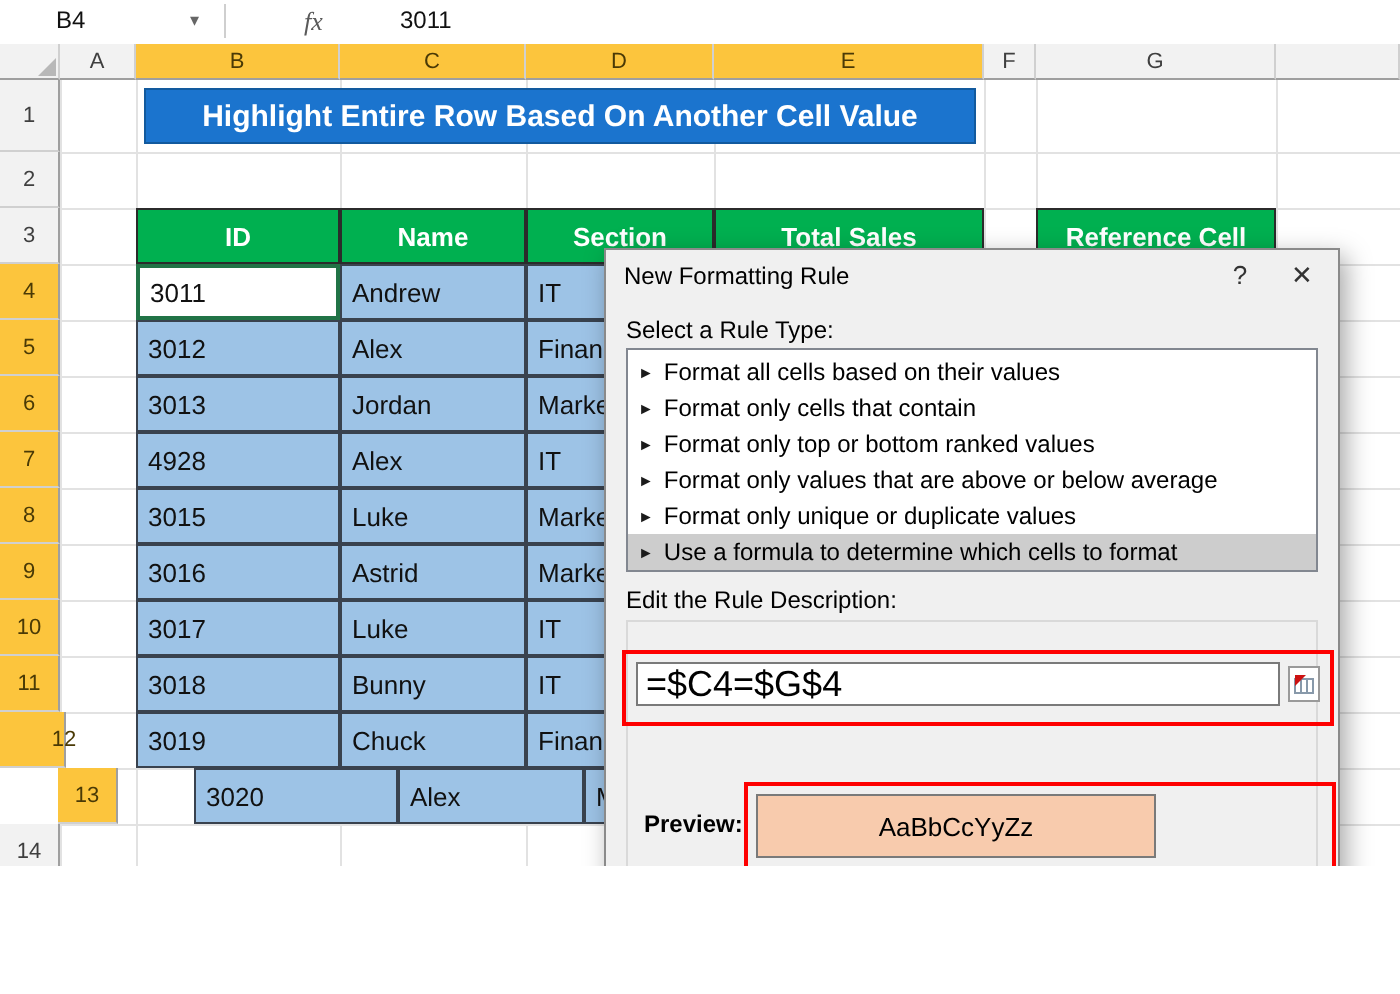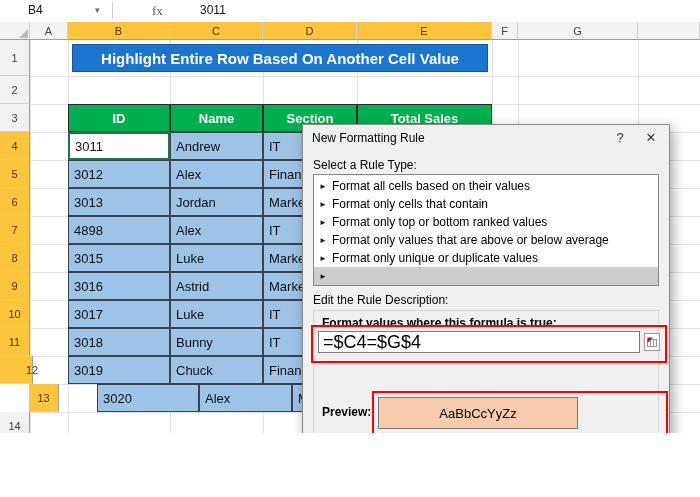--- a/index.html
+++ b/index.html
@@ -5,21 +5,21 @@
   html,body{margin:0;padding:0;background:#fff;}
   .stage{position:relative;width:700px;height:433px;overflow:hidden;background:#fff;
          font-family:"Liberation Sans",sans-serif;-webkit-font-smoothing:antialiased;}
   .abs{position:absolute;box-sizing:border-box;}
 
   
   .topbar{position:absolute;top:0;left:0;width:700px;height:22px;background:#fff;border-bottom:1px solid #d4d4d4;}
   .name-box{position:absolute;left:0;top:0;width:110px;height:21px;line-height:21px;padding-left:28px;font-size:12px;color:#111;}
   .name-caret{position:absolute;left:95px;top:0;height:21px;line-height:21px;font-size:9px;color:#666;}
   .topbar-div{position:absolute;left:112px;top:2px;width:1px;height:17px;background:#cfcfcf;}
-  .fx{position:absolute;left:152px;top:0;height:21px;line-height:21px;
+  .fx{position:absolute;left:152px;top:0;height:21px;line-height:21px;font-style:italic;
       font-family:"Liberation Serif",serif;color:#5a5a5a;font-size:13px;}
   .fvalue{position:absolute;left:200px;top:0;height:21px;line-height:21px;font-size:12px;color:#111;}
 
   
   .sheet{position:absolute;top:22px;left:0;width:700px;height:475px;background:#fff;}
   .gv{position:absolute;top:18px;bottom:0;width:1px;background:#e2e2e2;}
   .gh{position:absolute;left:30px;right:0;height:1px;background:#e2e2e2;}
 
   .cx0{left:0;width:30px;} .cxA{left:30px;width:38px;} .cxB{left:68px;width:102px;}
   .cxC{left:170px;width:93px;} .cxD{left:263px;width:94px;} .cxE{left:357px;width:135px;}
@@ -156,34 +156,35 @@
     <div class="rhead abs cx0 ry13 sel">13</div>
     <div class="rhead abs cx0 ry14">14</div>
     <div class="rhead abs cx0 ry15">15</div>
 
     <div class="banner abs">Highlight Entire Row Based On Another Cell Value</div>
 
     <div class="ghead abs cxC ry3">Name</div>
     <div class="ghead abs cxB ry3">ID</div>
     <div class="ghead abs cxE ry3">Total Sales</div>
     <div class="ghead abs cxD ry3">Section</div>
+    <div class="ghead abs cxG ry3">Reference Cell</div>
 
     <div class="dcell abs cxB ry4 active">3011</div>
     <div class="dcell abs cxC ry4">Andrew</div>
     <div class="dcell abs cxD ry4">IT</div>
 
     <div class="dcell abs cxB ry5">3012</div>
     <div class="dcell abs cxC ry5">Alex</div>
     <div class="dcell abs cxD ry5">Finance</div>
 
     <div class="dcell abs cxB ry6">3013</div>
     <div class="dcell abs cxC ry6">Jordan</div>
     <div class="dcell abs cxD ry6">Marketing</div>
 
-    <div class="dcell abs cxB ry7">4898</div>
+    <div class="dcell abs cxB ry7">4928</div>
     <div class="dcell abs cxC ry7">Alex</div>
     <div class="dcell abs cxD ry7">IT</div>
 
     <div class="dcell abs cxB ry8">3015</div>
     <div class="dcell abs cxC ry8">Luke</div>
     <div class="dcell abs cxD ry8">Marketing</div>
 
     <div class="dcell abs cxB ry9">3016</div>
     <div class="dcell abs cxC ry9">Astrid</div>
     <div class="dcell abs cxD ry9">Marketing</div>
@@ -230,27 +231,27 @@
       <div class="rule-item">
         <span class="arrow">►</span>
         <span>Format only values that are above or below average</span>
       </div>
       <div class="rule-item">
         <span class="arrow">►</span>
         <span>Format only unique or duplicate values</span>
       </div>
       <div class="rule-item selected">
         <span class="arrow">►</span>
+        <span>Use a formula to determine which cells to format</span>
       </div>
     </div>
 
     <div class="dlg-label" style="top:168px;">Edit the Rule Description:</div>
 
     <div class="desc-frame">
-      <div class="formula-prompt">Format values where this formula is true:</div>
       <div class="formula-input">=$C4=$G$4</div>
       <div class="refedit">
         <svg width="10" height="10" viewBox="0 0 10 10">
           <rect x="0.5" y="2.5" width="9" height="7" fill="#ffffff" stroke="#8899aa" stroke-width="1"></rect>
           <line x1="3.5" y1="2.5" x2="3.5" y2="9.5" stroke="#8899aa" stroke-width="1"></line>
           <line x1="6.5" y1="2.5" x2="6.5" y2="9.5" stroke="#8899aa" stroke-width="1"></line>
           <path d="M0.5 0.5 L6 0.5 L0.5 6 Z" fill="#cc1111"></path>
         </svg>
       </div>
       <div class="red-rect rr-formula"></div>

